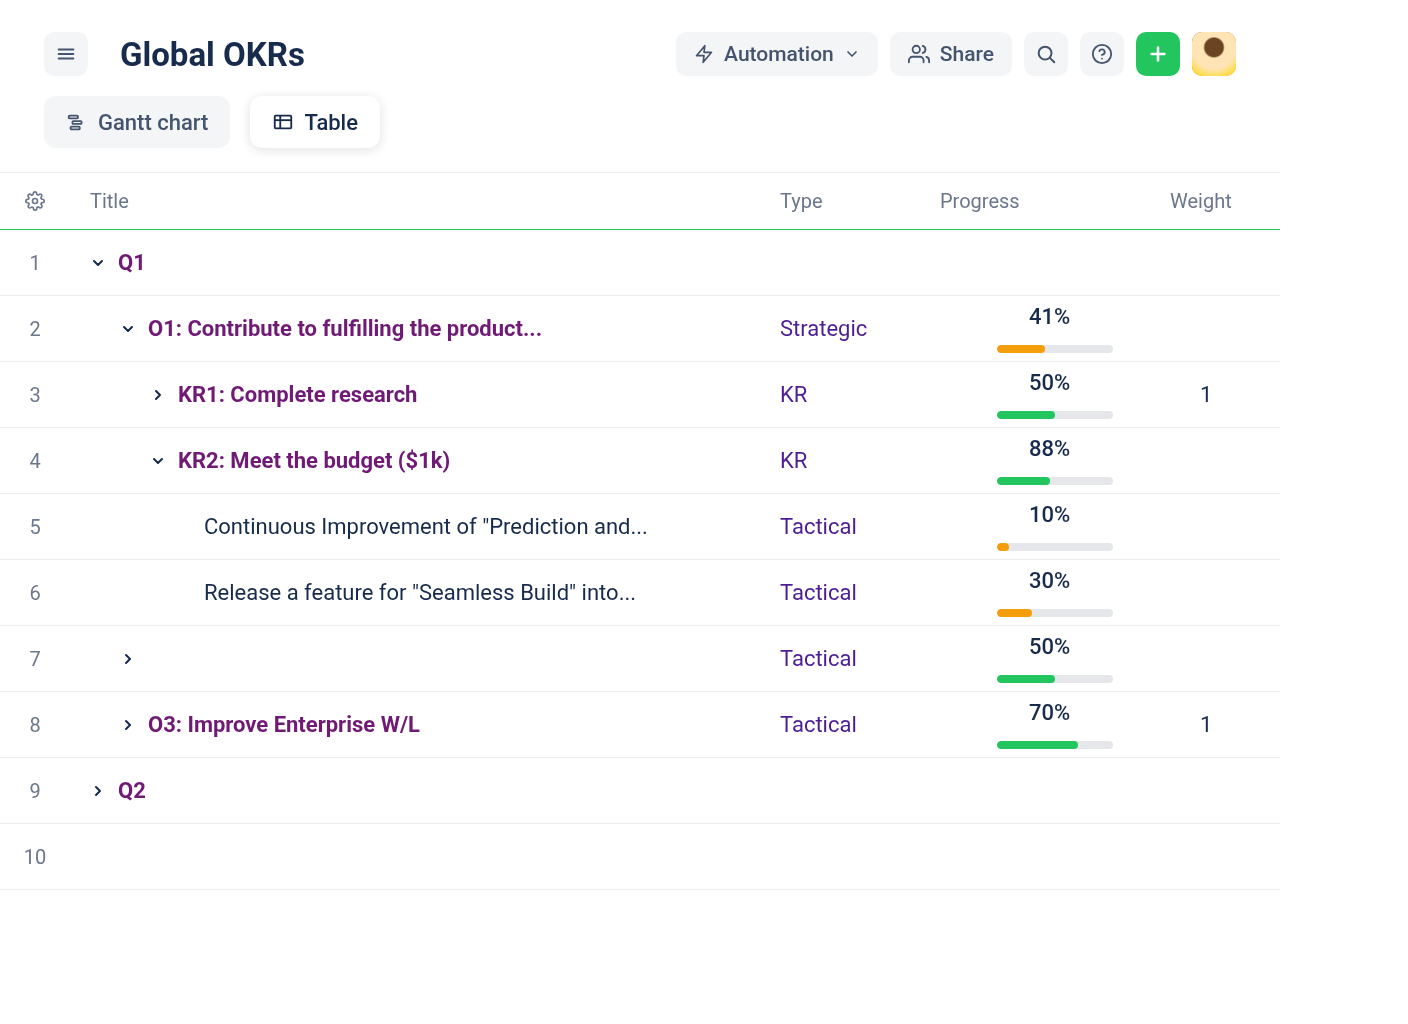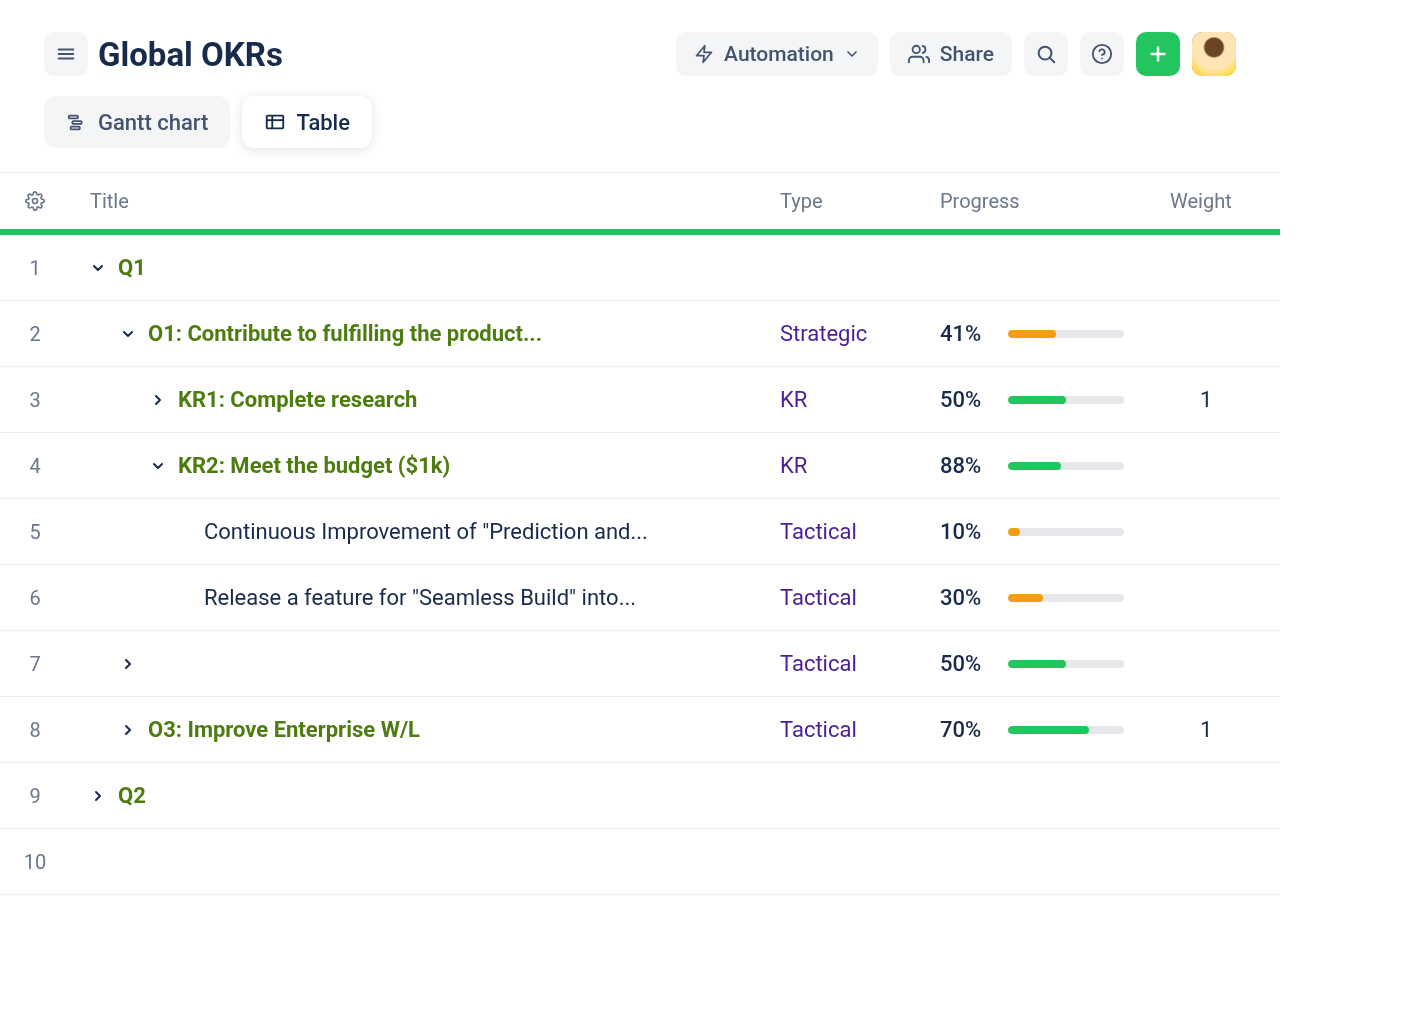--- a/index.html
+++ b/index.html
@@ -16,21 +16,21 @@
     
     .header {
       display: flex;
       align-items: center;
       justify-content: space-between;
       padding: 32px 44px 20px 44px;
     }
     .header-left {
       display: flex;
       align-items: center;
-      gap: 10px;
+      gap: 32px;
     }
     .menu-btn {
       width: 44px;
       height: 44px;
       border-radius: 10px;
       background: #F4F5F7;
       display: flex;
       align-items: center;
       justify-content: center;
       cursor: pointer;
@@ -90,21 +90,21 @@
     .avatar::after {
       content: '';
       position: absolute;
       inset: 0;
       background: radial-gradient(circle at 50% 35%, #6B4423 0%, #6B4423 25%, #FFE4B5 30%, #FFE4B5 60%, #FFD700 100%);
     }
     
     
     .tabs {
       display: flex;
-      gap: 4px;
+      gap: 12px;
       padding: 0 44px 24px 44px;
       border-bottom: 1px solid #EBECF0;
     }
     .tab {
       height: 52px;
       border-radius: 12px;
       display: flex;
       align-items: center;
       padding: 0 22px;
       gap: 10px;
@@ -122,21 +122,21 @@
       box-shadow: 0 2px 12px rgba(0,0,0,0.12);
       margin: 0 8px;
       z-index: 1;
     }
     
     
     .table-header {
       display: flex;
       align-items: center;
       padding: 16px 0;
-      border-bottom: 6px solid #22c55e;
+      border-bottom: 1px solid #22c55e;
       color: #6B778C;
       font-size: 20px;
       font-weight: 400;
     }
     .col-settings { width: 70px; display: flex; align-items: center; justify-content: center; }
     .col-title { flex: 1; padding-left: 20px; }
     .col-type { width: 160px; }
     .col-progress { width: 230px; }
     .col-weight { width: 110px; text-align: left; padding-right: 20px; }
     
@@ -160,28 +160,29 @@
       gap: 8px;
       padding-left: 20px;
       overflow: hidden;
       white-space: nowrap;
     }
     .row-title-text {
       overflow: hidden;
       text-overflow: ellipsis;
       white-space: nowrap;
     }
-    .bold { font-weight: 700; color: #4d7c0f; }
+    .bold { font-weight: 700; color: #701a75; }
     .regular { font-weight: 400; color: #172B4D; }
     .row-type { width: 160px; color: #4c1d95; }
     .row-progress {
       width: 230px;
       display: flex;
       align-items: center;
       gap: 16px;
+      flex-direction: column;
     }
     .progress-pct { width: 52px; font-weight: 500; color: #172B4D; }
     .progress-bar {
       width: 116px;
       height: 8px;
       border-radius: 4px;
       background: #E5E7EB;
       overflow: hidden;
     }
     .progress-fill {

